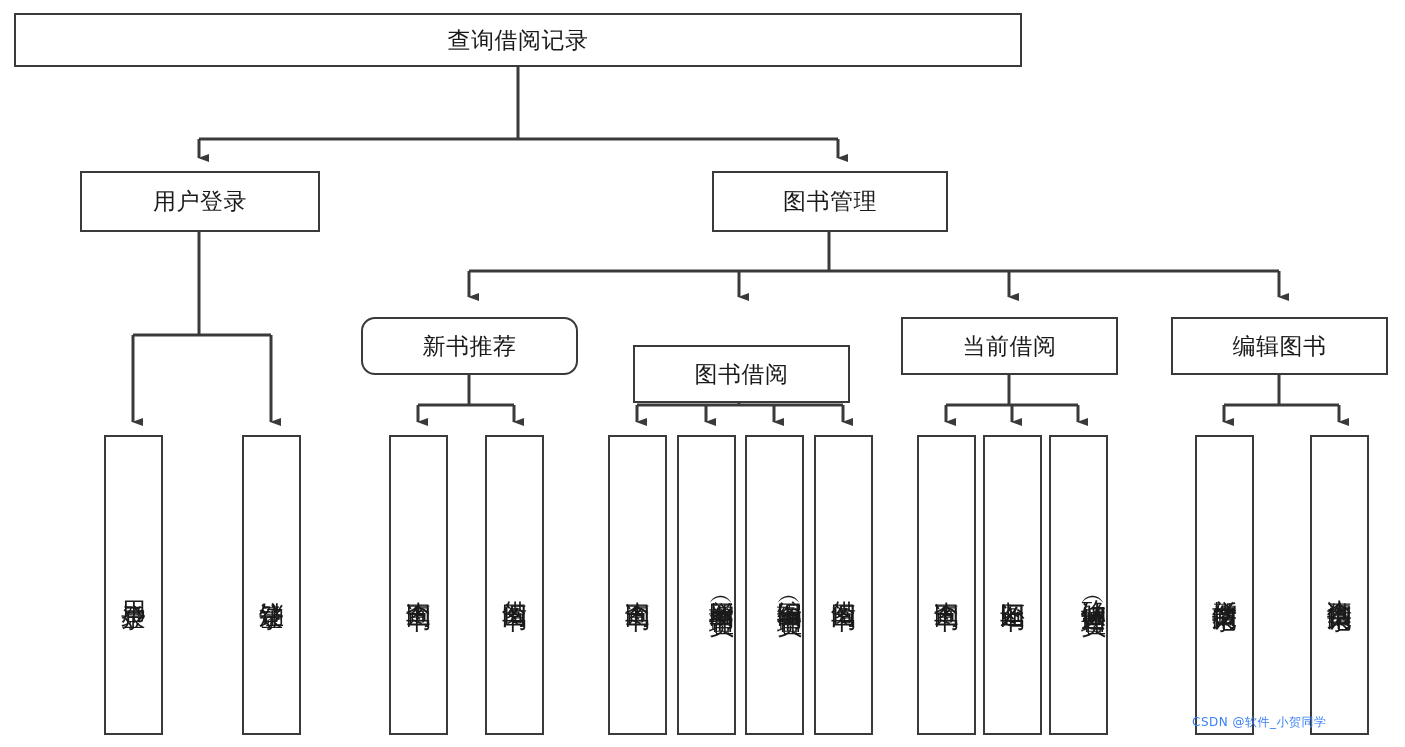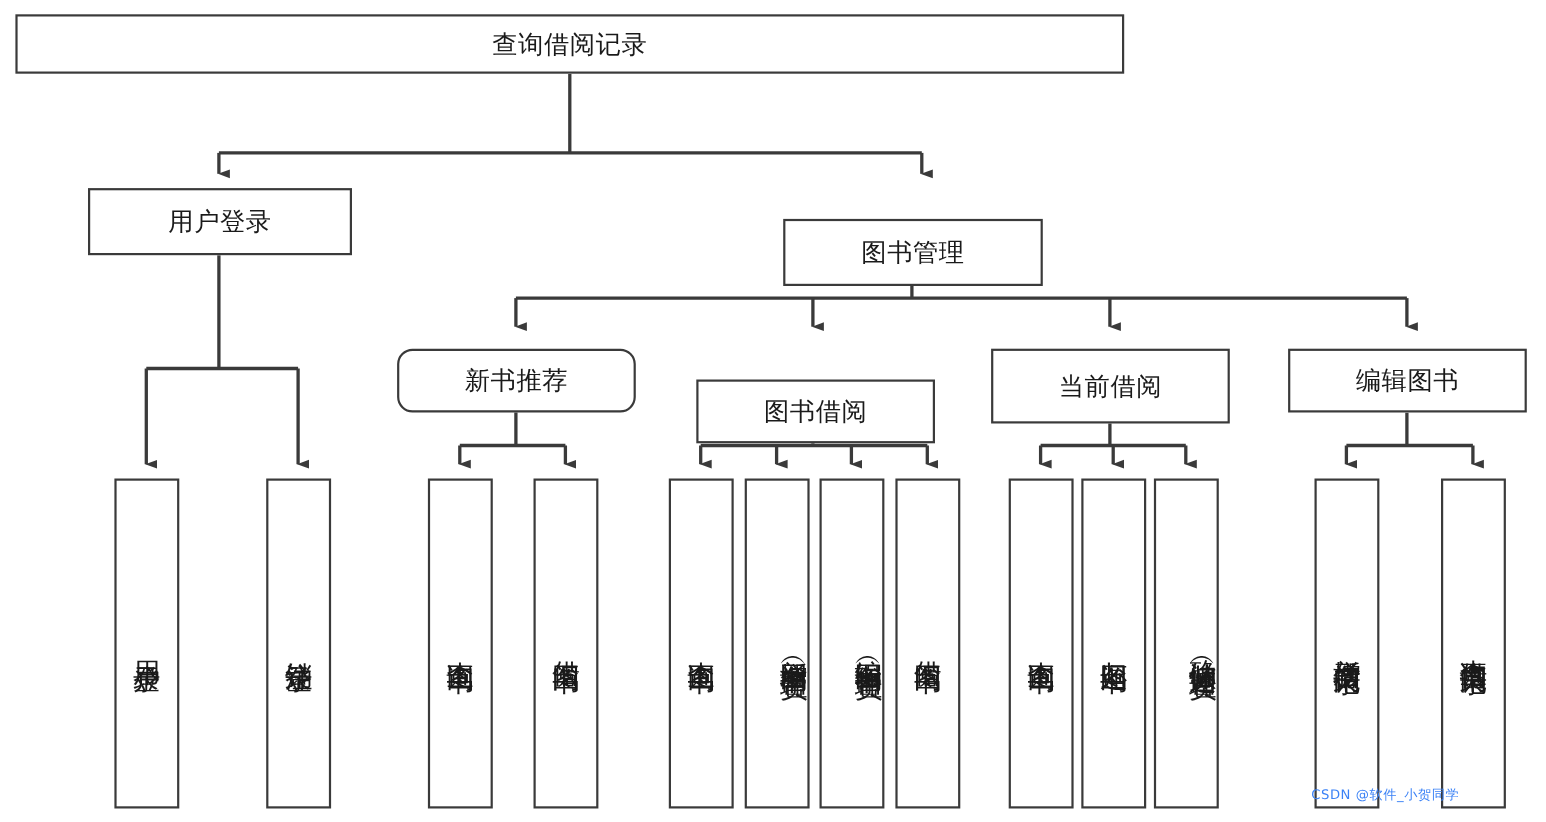--- a/index.html
+++ b/index.html
@@ -116,31 +116,31 @@
     </g>
   </svg>
 
   <div class="node horiz" style="left:14px; top:13px; width:1008px; height:54px;">
     <span>查询借阅记录</span>
   </div>
 
   <div class="node horiz" style="left:80px; top:171px; width:240px; height:61px;">
     <span>用户登录</span>
   </div>
-  <div class="node horiz" style="left:712px; top:171px; width:236px; height:61px;margin-top:28px;">
+  <div class="node horiz" style="left:712px; top:171px; width:236px; height:61px;">
     <span>图书管理</span>
   </div>
 
   <div class="node horiz" style="left:361px; top:317px; width:217px; height:58px;border-radius:14px;">
     <span>新书推荐</span>
   </div>
   <div class="node horiz" style="left:633px; top:317px; width:217px; height:58px;margin-top:28px;">
     <span>图书借阅</span>
   </div>
-  <div class="node horiz" style="left:901px; top:317px; width:217px; height:68px;">
+  <div class="node horiz" style="left:901px; top:317px; width:217px; height:58px;">
     <span>当前借阅</span>
   </div>
   <div class="node horiz" style="left:1171px; top:317px; width:217px; height:58px;">
     <span>编辑图书</span>
   </div>
 
   <div class="node vert center-v" style="left:104px; top:435px; width:59px; height:300px;">
     <span>用户登录</span>
   </div>
   <div class="node vert center-v" style="left:242px; top:435px; width:59px; height:300px;">

